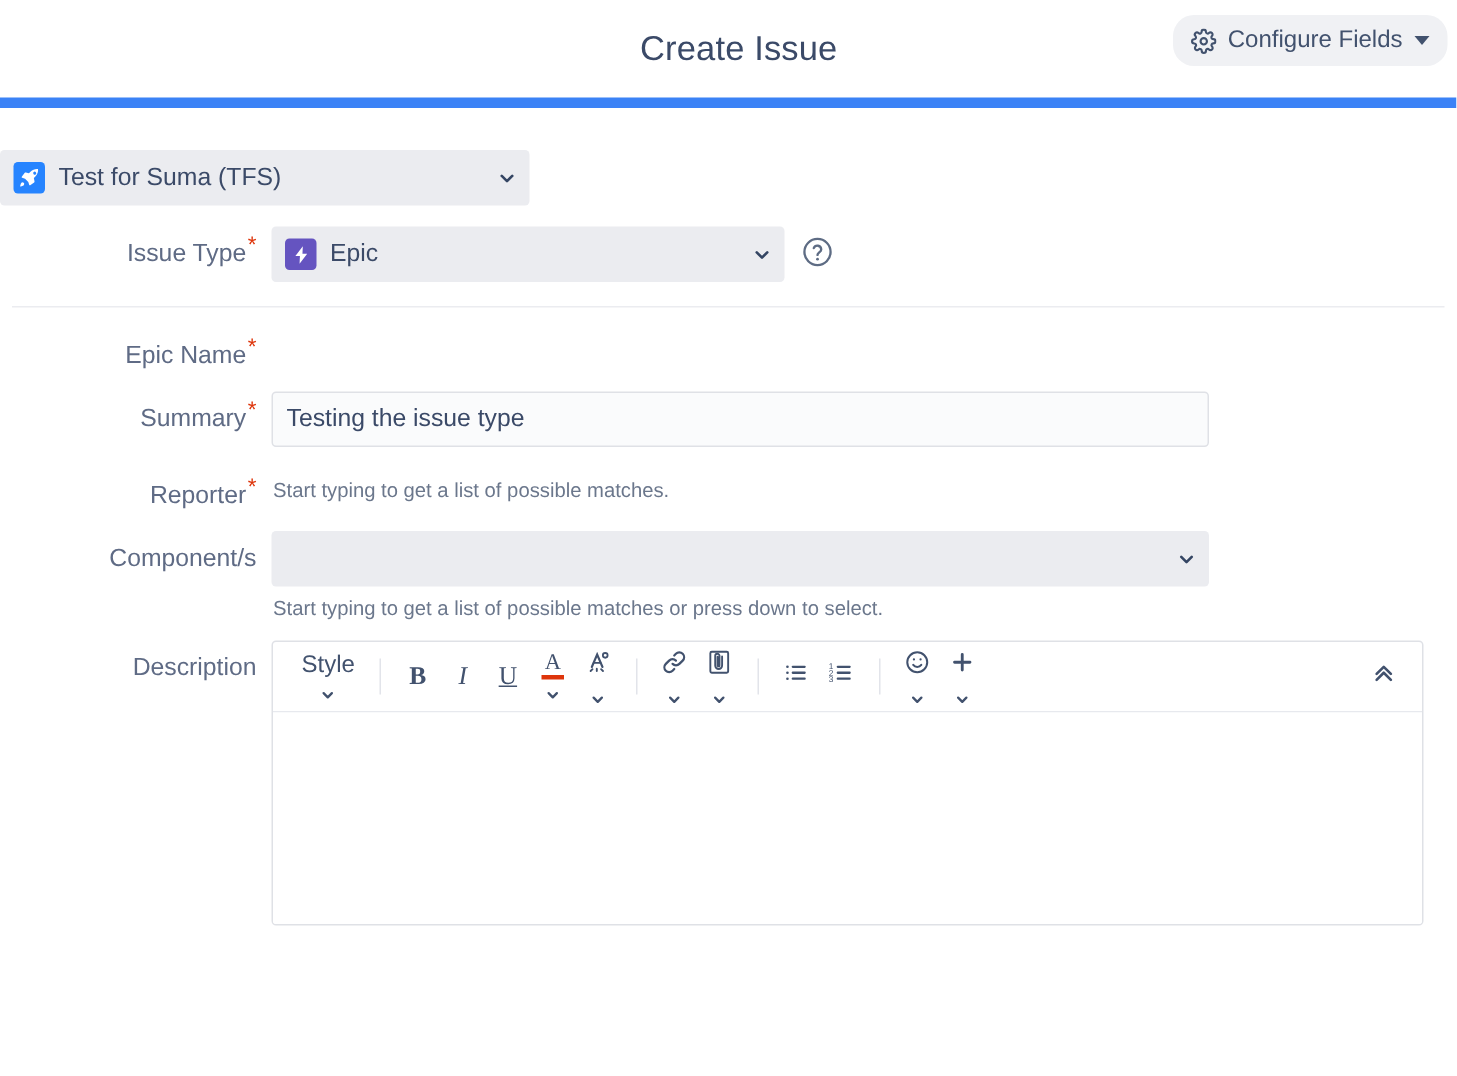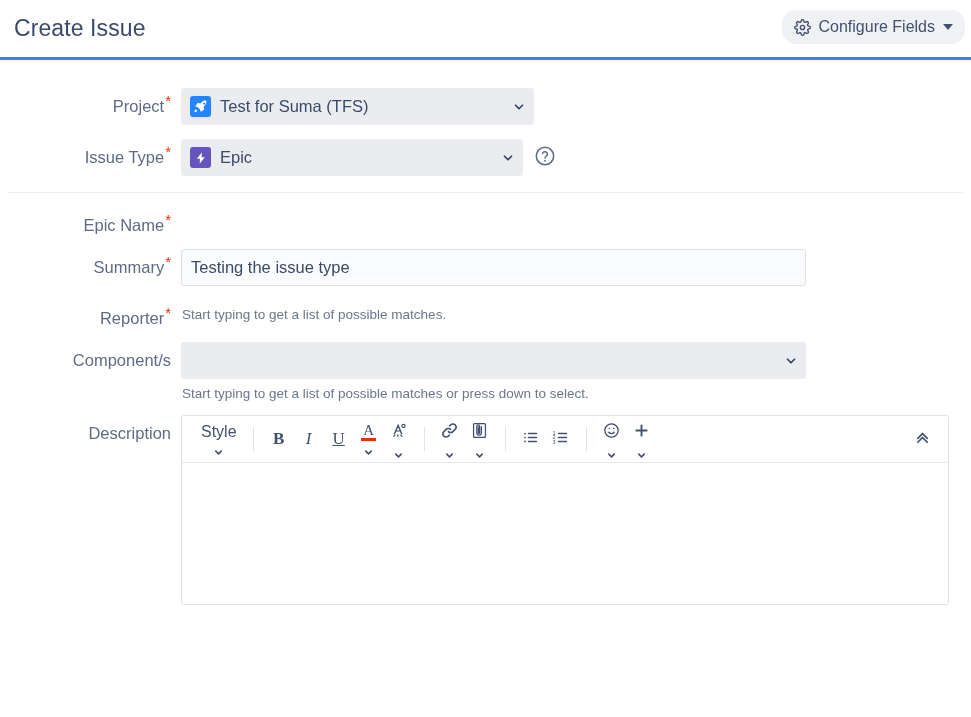--- a/index.html
+++ b/index.html
@@ -10,25 +10,26 @@
     width: 971px; height: 717px;
     background: #ffffff;
     font-family: "Liberation Sans", sans-serif;
     color: #42526e;
     overflow: hidden;
   }
 
   
   .header {
     position: relative;
-    height: 60px;
-    border-bottom: 3px solid #3b82f6;
+    height: 72px;
+    border-bottom: 7px solid #3b82f6;
     display: flex;
     align-items: center;
     padding: 0 0 0 14px;
+    justify-content: center;
   }
   .page-title {
     font-size: 23px;
     color: #3b4a68;
     font-weight: 400;
     letter-spacing: .1px;
     line-height: 1;
   }
   .configure-btn {
     position: absolute;
@@ -233,21 +234,20 @@
       </svg>
     </span>
     <span>Configure Fields</span>
     <span class="caret"></span>
   </button>
 </div>
 
 <div class="form">
 
   <div class="field-row">
-    <div class="field-label"><span>Project</span><span class="req">*</span></div>
     <div class="field-control">
       <div class="jselect proj">
         <span class="proj-icon">
           <svg width="15" height="15" viewBox="0 0 24 24" fill="#ffffff">
             <path d="M21.3 2.7c-2.2-.5-5.6.4-8 2.8l-1.6 1.6-3.3-.7c-.5-.1-1 0-1.4.4L4.2 10.6c-.5.5-.3 1.3.3 1.5l3 .9 3.5 3.5.9 3c.2.7 1 .8 1.5.3l3.8-2.8c.4-.4.5-.9.4-1.4l-.7-3.3 1.6-1.6c2.4-2.4 3.3-5.8 2.8-8zm-4.6 5.6a1.6 1.6 0 1 1 2.3-2.3 1.6 1.6 0 0 1-2.3 2.3z"></path>
             <path d="M3.6 17.3c-.9.9-1.3 3.9-1.3 3.9s3-.4 3.9-1.3a1.85 1.85 0 0 0-2.6-2.6z"></path>
           </svg>
         </span>
         <span class="sel-text">Test for Suma (TFS)</span>
         <span class="chev">

